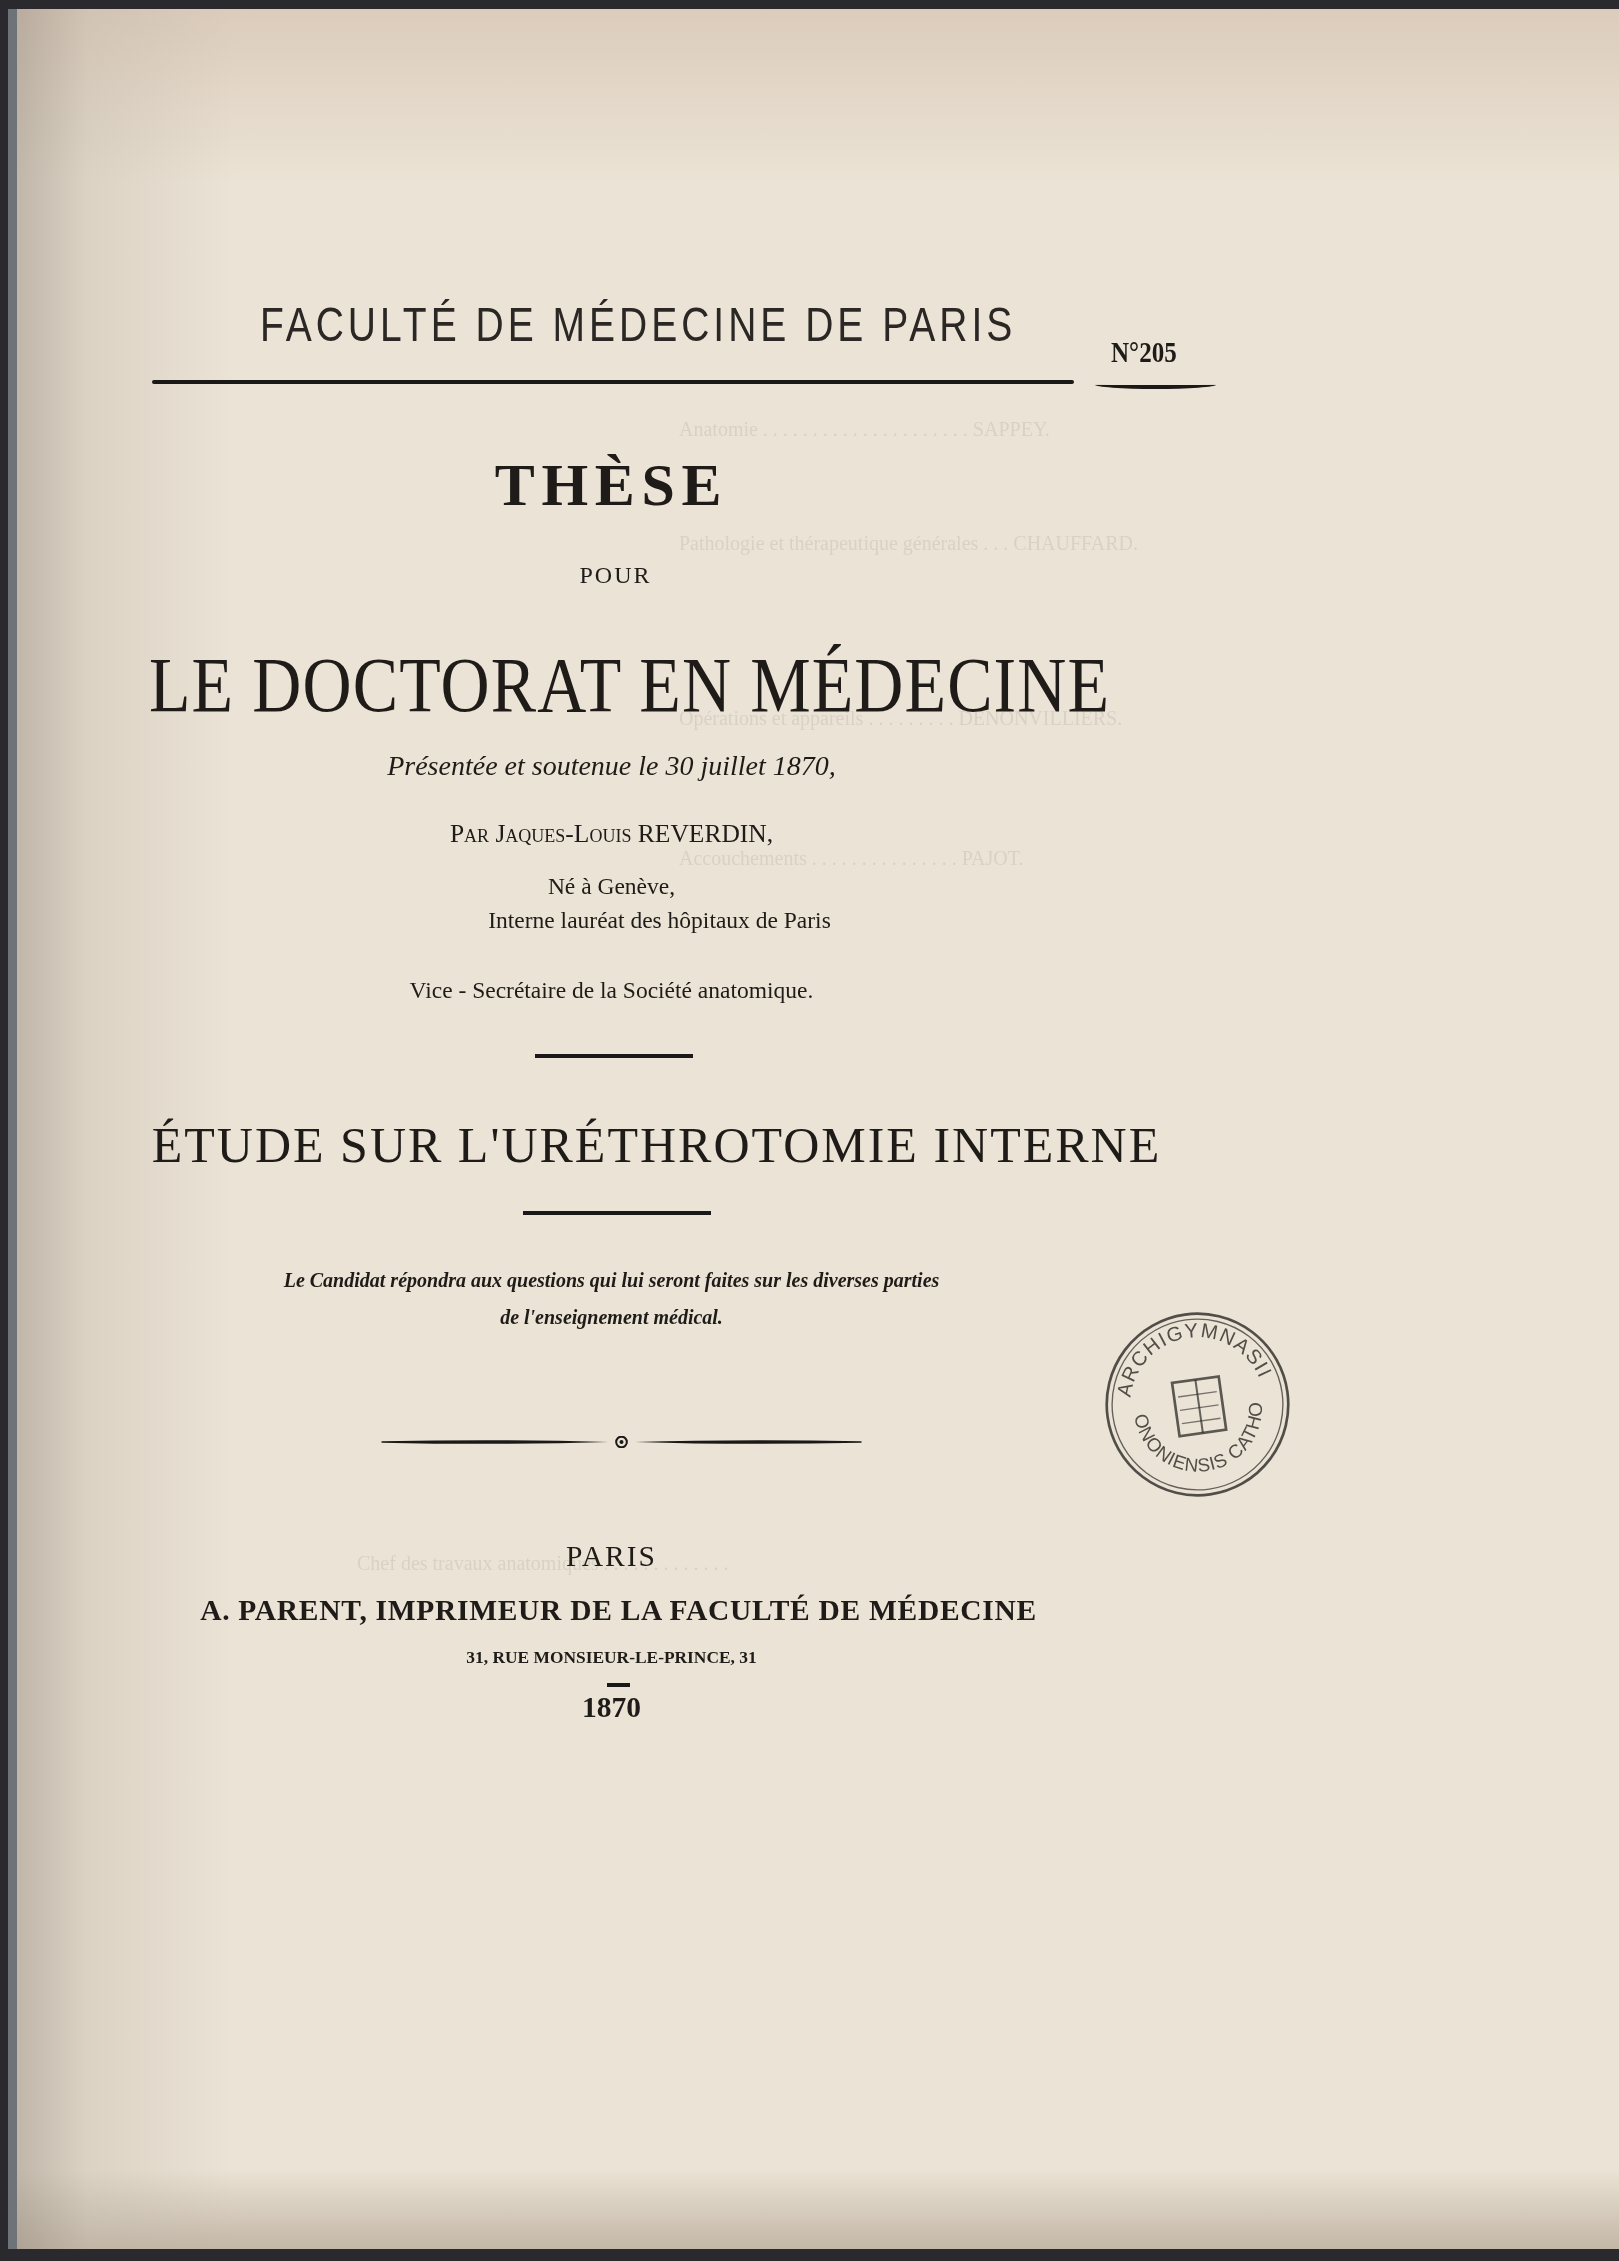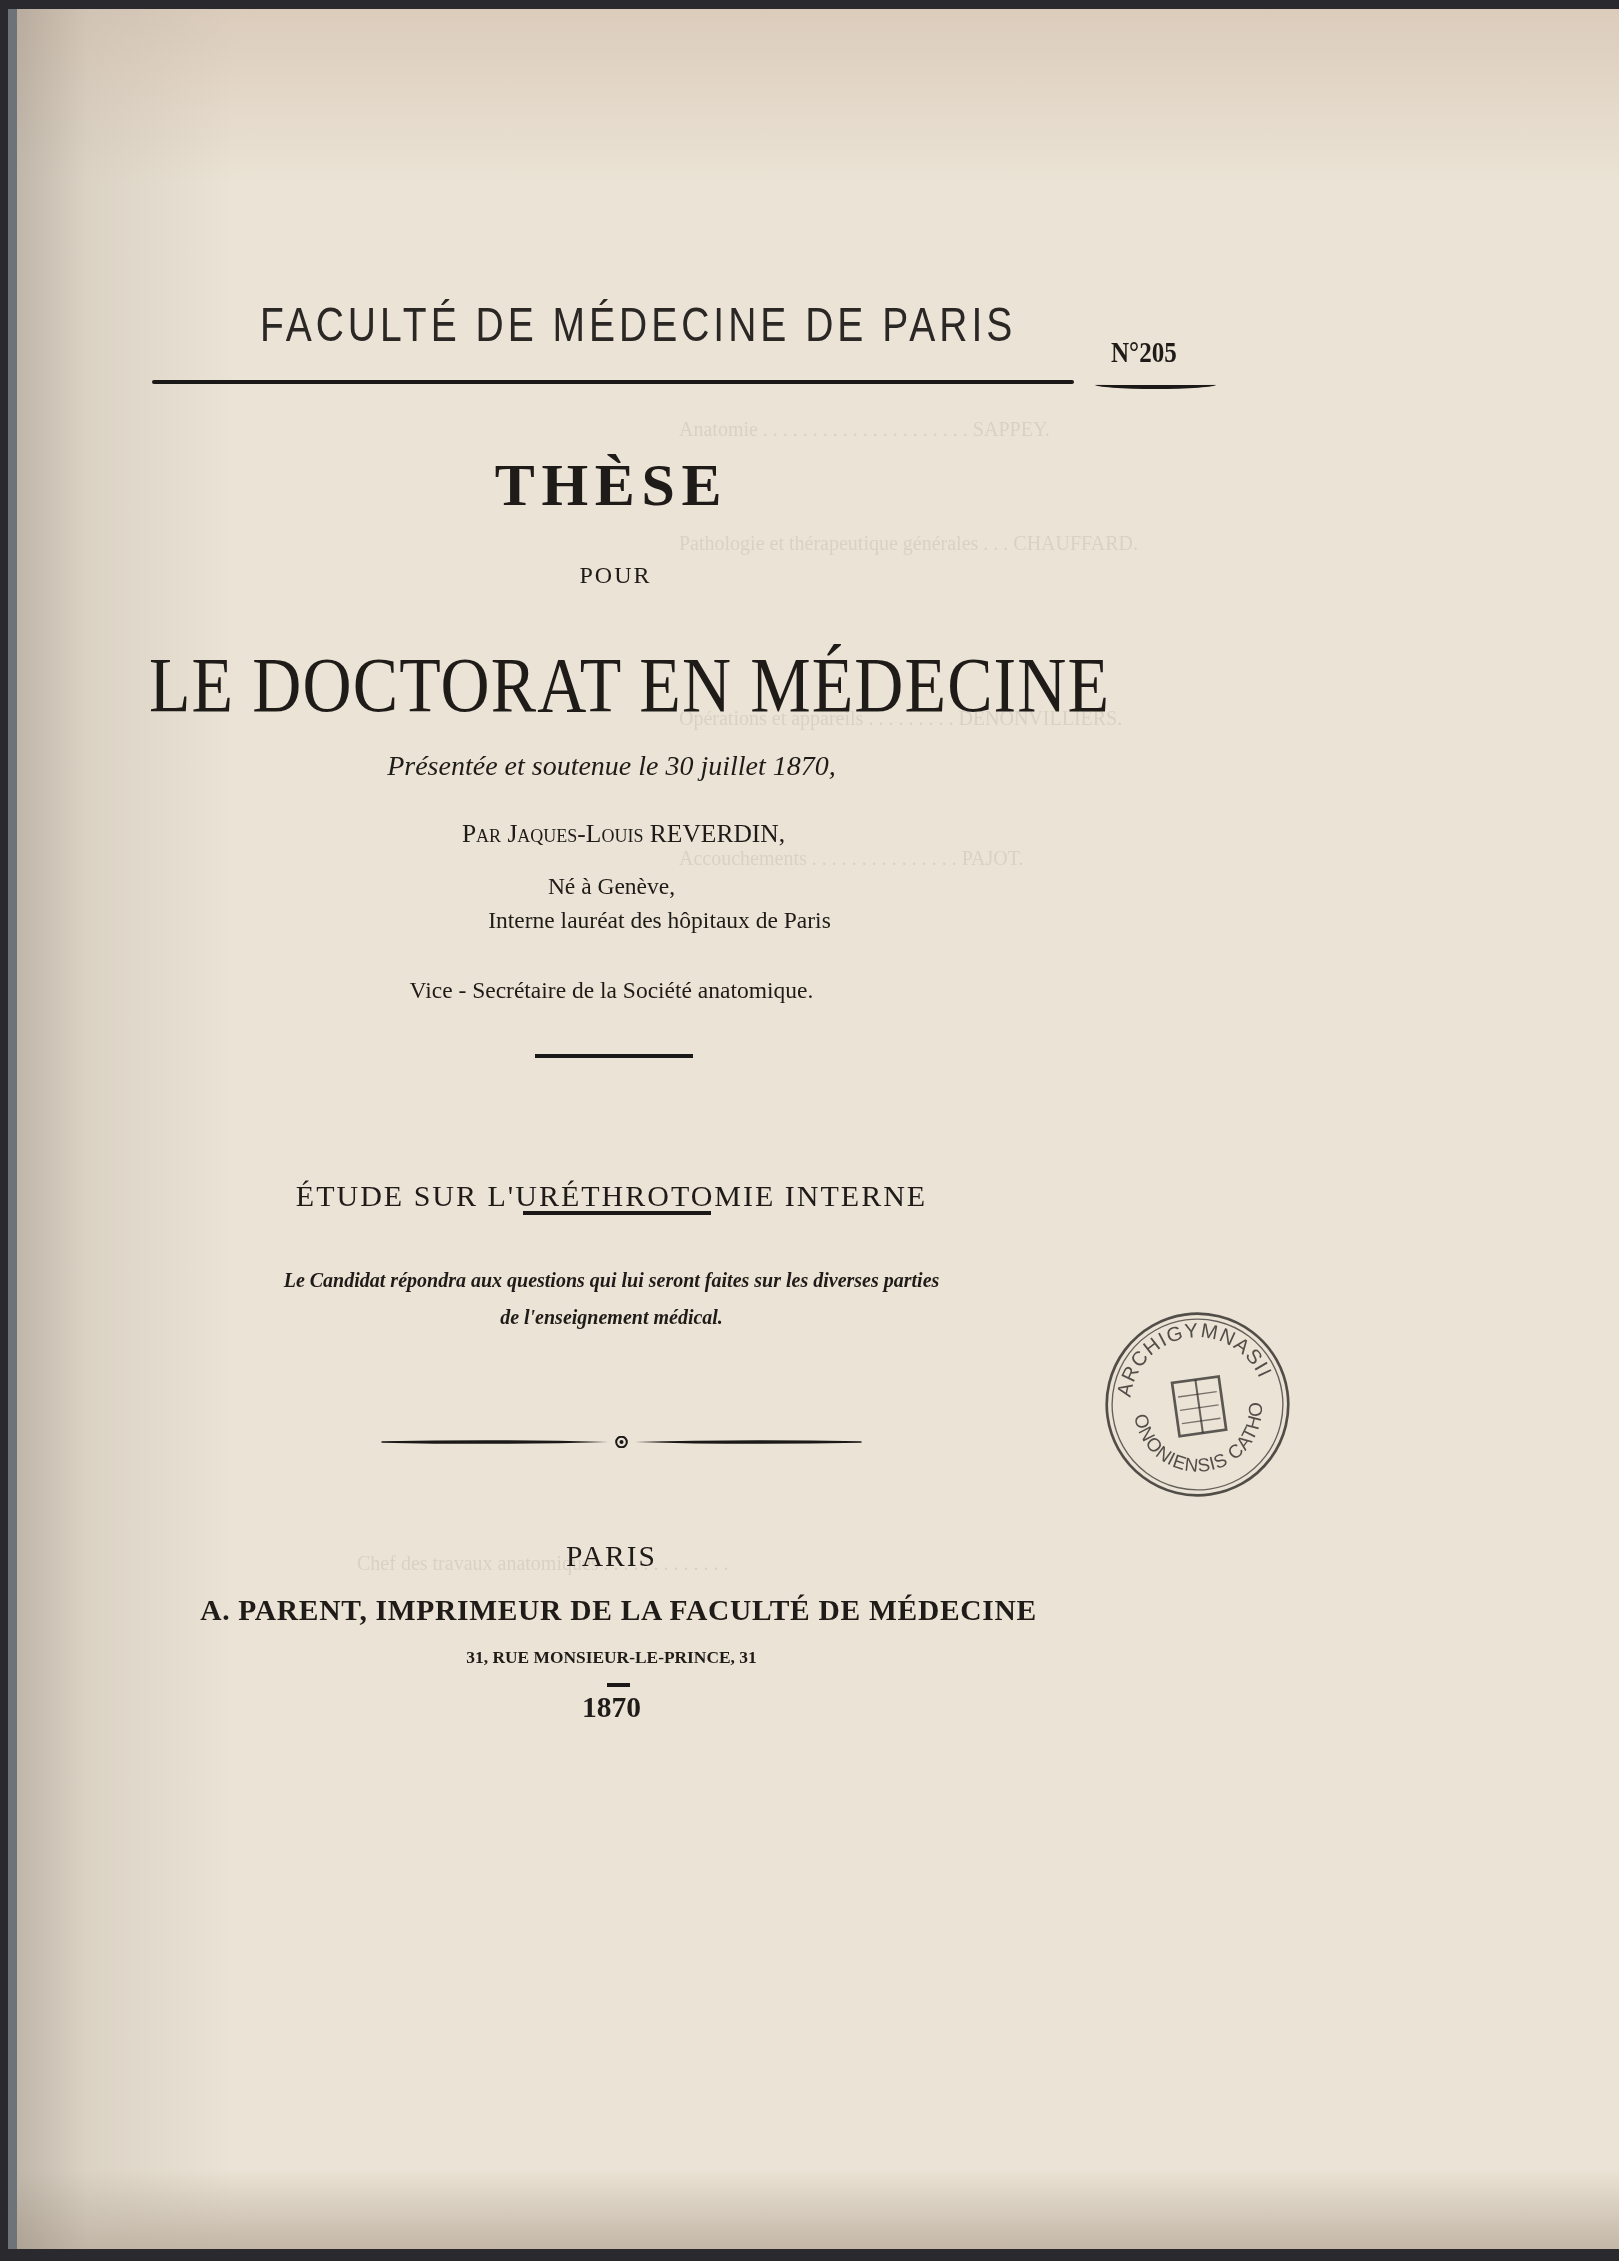--- a/index.html
+++ b/index.html
@@ -51,34 +51,34 @@
       left: 4px; width: 1207px; top: 553px; font-size: 24px; letter-spacing: 2px;
     }
     #doctorat {
       left: 141px; width: 932px; top: 631px; font-size: 79px; letter-spacing: 1.3px;
       transform: scaleX(0.86); transform-origin: left top; width: 1087px;
     }
     #presented {
       left: 0; width: 1207px; top: 741px; font-size: 28px; font-style: italic;
     }
     #author {
-      left: 0; width: 1207px; top: 810px; font-size: 25.5px; margin-left: 12px;
+      left: 0; width: 1207px; top: 810px; font-size: 25.5px;
     }
     #author .sc { font-variant: small-caps; }
     .bio { left: 0; width: 1207px; font-size: 23.5px; }
     #bio0 { top: 864px; }
     #bio1 { top: 898px; margin-left: 48px; }
     #bio2 { top: 934px; }
     #bio3 { top: 968px; }
 
     .rule-short {
       position: absolute; height: 3.4px; background: #1b1917;
     }
     #etude {
-      left: 0; width: 1207px; top: 1170px; font-size: 30px; letter-spacing: 2px;
+      left: 0; width: 1207px; top: 1107px; font-size: 50px; letter-spacing: 2px; padding-left: 45px;
     }
     #candidat0 {
       left: 0; width: 1207px; top: 1260px; font-size: 20px; font-style: italic; font-weight: bold;
     }
     #candidat1 {
       left: 0; width: 1207px; top: 1297px; font-size: 20px; font-style: italic; font-weight: bold;
     }
     .ornament {
       position: absolute; left: 372px; top: 1427px; width: 483px; height: 12px;
     }

